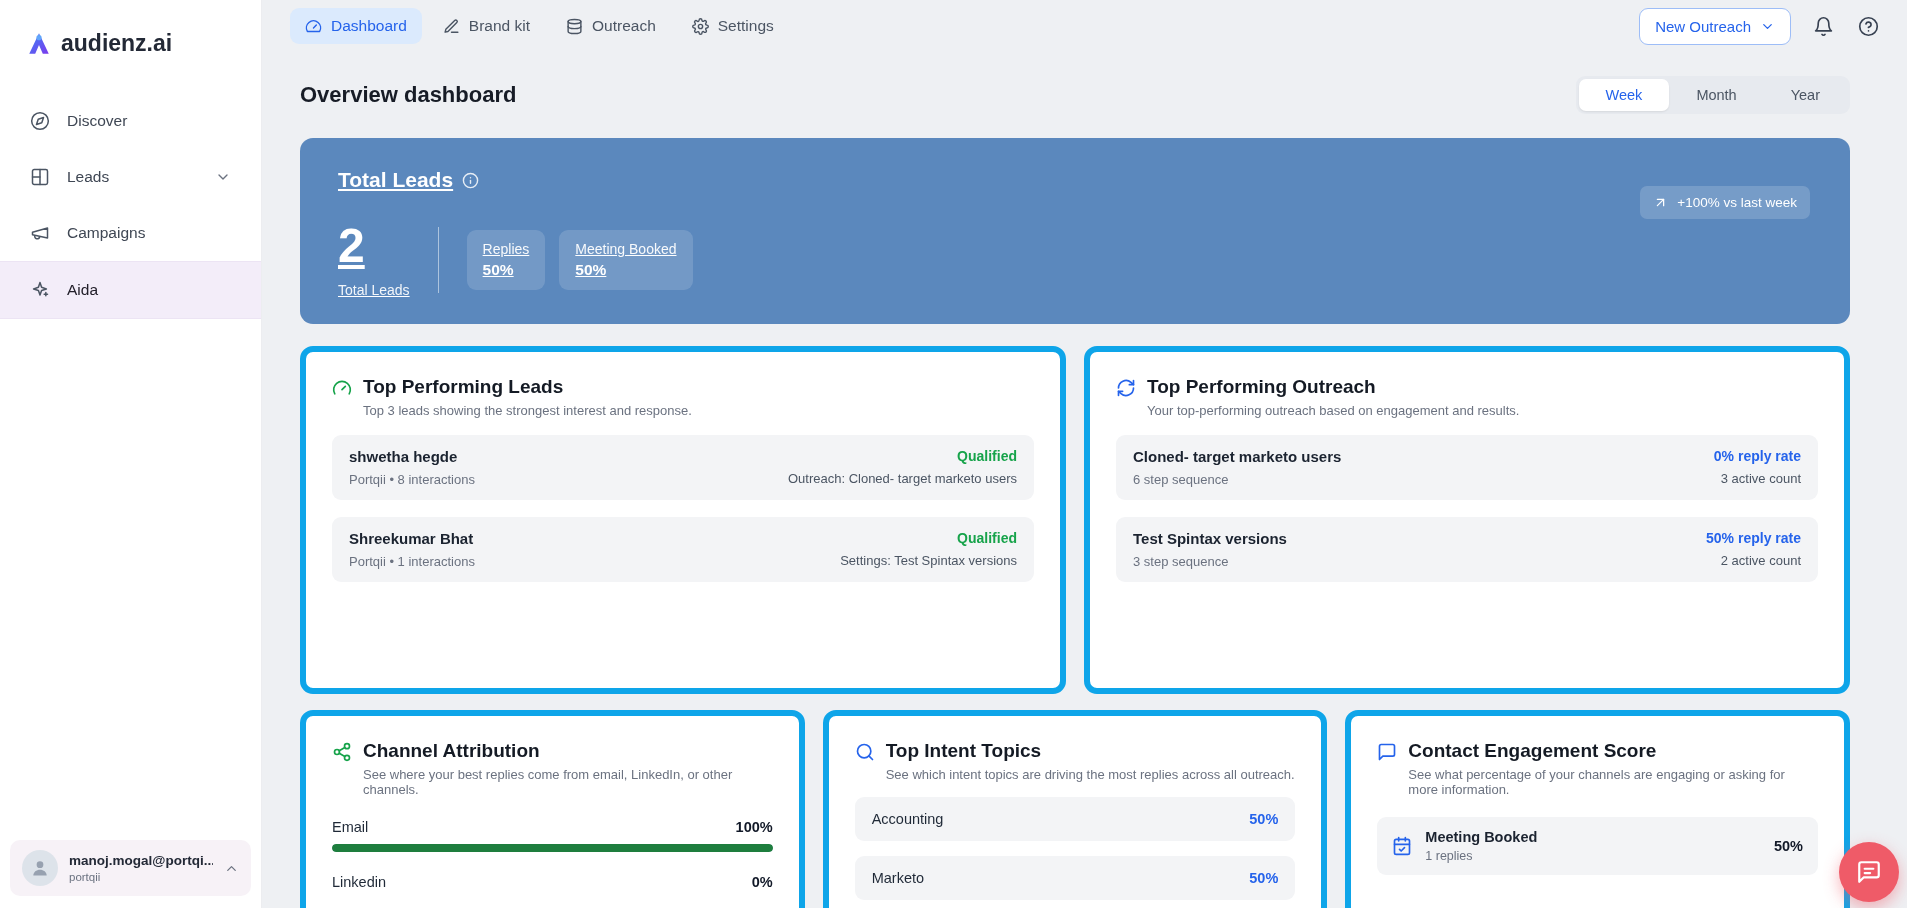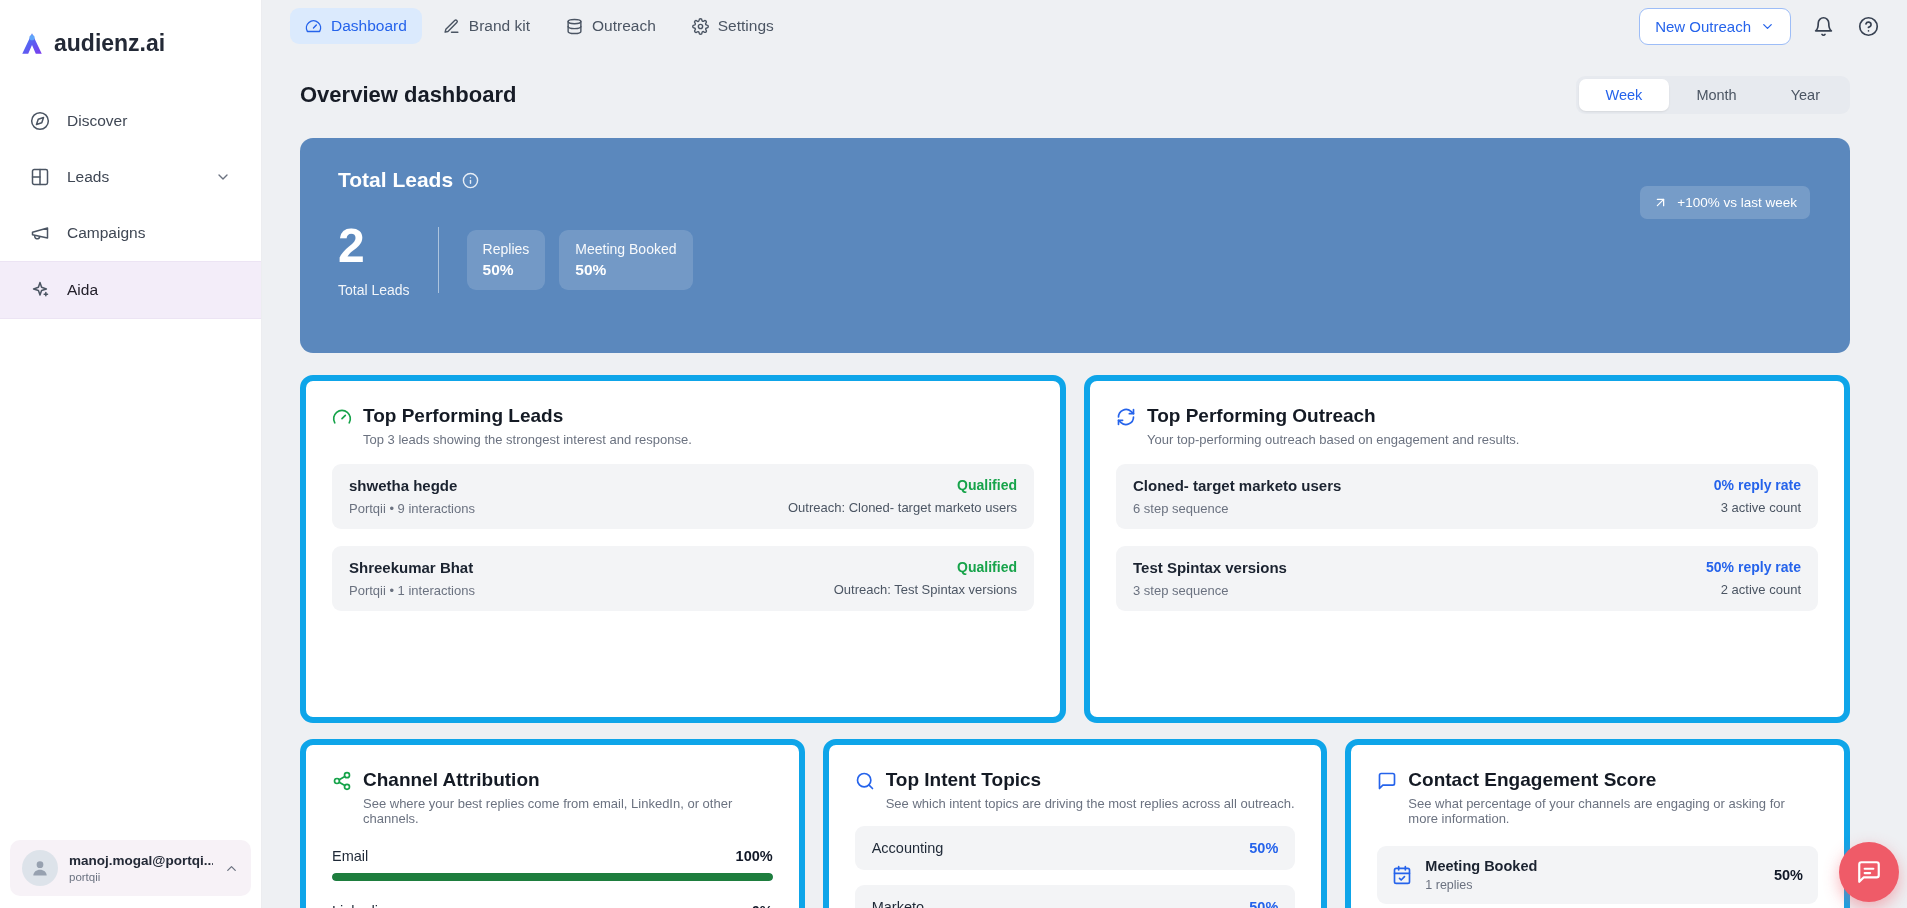--- a/index.html
+++ b/index.html
@@ -3,21 +3,21 @@
 <meta charset="utf-8">
 <style>
   * { margin:0; padding:0; box-sizing:border-box; }
   html,body { width:1907px; height:908px; overflow:hidden; }
   body { font-family:"Liberation Sans", sans-serif; background:#eef0f3; color:#1b2330; position:relative; }
   svg { display:block; }
   .app { display:flex; height:100%; }
 
   
   .sidebar { width:262px; background:#fff; border-right:1px solid #ecedf0; position:relative; flex-shrink:0; }
-  .logo { display:flex; align-items:center; gap:9px; padding:30px 19px 22px; font-size:23px; font-weight:600; color:#232936; cursor:pointer; }
+  .logo { display:flex; align-items:center; gap:9px; padding:30px 26px 22px; font-size:23px; font-weight:600; color:#232936; cursor:pointer; }
   .nav { margin-top:14px; }
   .nav-item { display:flex; align-items:center; gap:17px; padding:18px 30px; font-size:15.5px; color:#3f4754; cursor:pointer; }
   .nav-item .nico { color:#4b5563; }
   .nav-item.active { background:#f3edf9; border-top:1px solid #ece4f4; border-bottom:1px solid #ece4f4; color:#23202b; }
   .nav-item .chev { margin-left:auto; color:#6b7280; }
   .user-card { position:absolute; left:10px; right:10px; bottom:12px; background:#f7f2f7; border-radius:10px; padding:10px 12px; display:flex; align-items:center; gap:11px; cursor:pointer; }
   .avatar { width:36px; height:36px; border-radius:50%; background:#dde3ea; display:flex; align-items:center; justify-content:center; color:#97a1b0; flex-shrink:0; }
   .user-text { min-width:0; }
   .user-email { font-size:13.5px; font-weight:700; color:#232936; white-space:nowrap; overflow:hidden; }
   .user-org { font-size:11.5px; color:#6b7280; margin-top:3px; }
@@ -34,21 +34,21 @@
   .icon-btn { background:none; border:none; color:#374151; cursor:pointer; padding:2px; }
 
   .content { padding:0 57px 0 38px; flex:1; }
   .page-head { display:flex; align-items:center; justify-content:space-between; margin:24px 0 24px; }
   .page-title { font-size:22px; font-weight:700; color:#171c26; }
   .segmented { display:flex; background:#e7eaef; border-radius:9px; padding:3px; }
   .seg-btn { padding:8px 27px; font-size:14.5px; color:#4b5563; border:none; background:none; border-radius:7px; cursor:pointer; font-family:inherit; }
   .seg-btn.active { background:#fff; color:#2563eb; box-shadow:0 1px 2px rgba(0,0,0,.08); }
 
   
-  .hero { position:relative; background:#5b88bd; border-radius:13px; padding:30px 38px; color:#fff; height:215px; margin-bottom:22px; }
+  .hero { position:relative; background:#5b88bd; border-radius:13px; padding:30px 38px; color:#fff; height:186px; margin-bottom:22px;text-decoration:underline; }
   .hero-title-row { display:flex; align-items:center; gap:9px; font-size:21px; font-weight:700; }
   .hero-info { color:rgba(255,255,255,.85); cursor:pointer; }
   .hero-body { display:flex; align-items:center; gap:28px; margin-top:30px; }
   .hero-value { font-size:48px; font-weight:700; line-height:1; }
   .hero-value-label { font-size:14px; color:rgba(255,255,255,.92); margin-top:12px; }
   .hero-divider { width:1px; height:66px; background:rgba(255,255,255,.5); }
   .hero-chips { display:flex; gap:14px; }
   .chip { background:rgba(255,255,255,.15); border-radius:9px; padding:11px 16px; }
   .chip-label { font-size:14px; color:rgba(255,255,255,.95); }
   .chip-value { font-size:15.5px; font-weight:700; margin-top:4px; }
@@ -315,35 +315,35 @@
                 </svg>
             </span>
             <div>
               <div class="card-title">Top Performing Leads</div>
               <div class="card-sub">Top 3 leads showing the strongest interest and response.</div>
             </div>
           </div>
           <div class="list-row">
             <div>
               <div class="lr-name">shwetha hegde</div>
-              <div class="lr-meta">Portqii • 9 interactions</div>
+              <div class="lr-meta">Portqii • 8 interactions</div>
             </div>
             <div class="lr-right">
               <div class="lr-status">Qualified</div>
               <div class="lr-sub">Outreach: Cloned- target marketo users</div>
             </div>
           </div>
           <div class="list-row">
             <div>
               <div class="lr-name">Shreekumar Bhat</div>
               <div class="lr-meta">Portqii • 1 interactions</div>
             </div>
             <div class="lr-right">
               <div class="lr-status">Qualified</div>
-              <div class="lr-sub">Outreach: Test Spintax versions</div>
+              <div class="lr-sub">Settings: Test Spintax versions</div>
             </div>
           </div>
         </div>
 
         <div class="card tall">
           <div class="card-head">
             <span class="card-icon blue">
               <svg width="20" height="20" viewBox="0 0 24 24" fill="none" stroke="currentColor" stroke-width="2" stroke-linecap="round" stroke-linejoin="round">
                   <path d="M3 12a9 9 0 0 1 15-6.7L21 8"></path>
                   <path d="M21 3v5h-5"></path>

